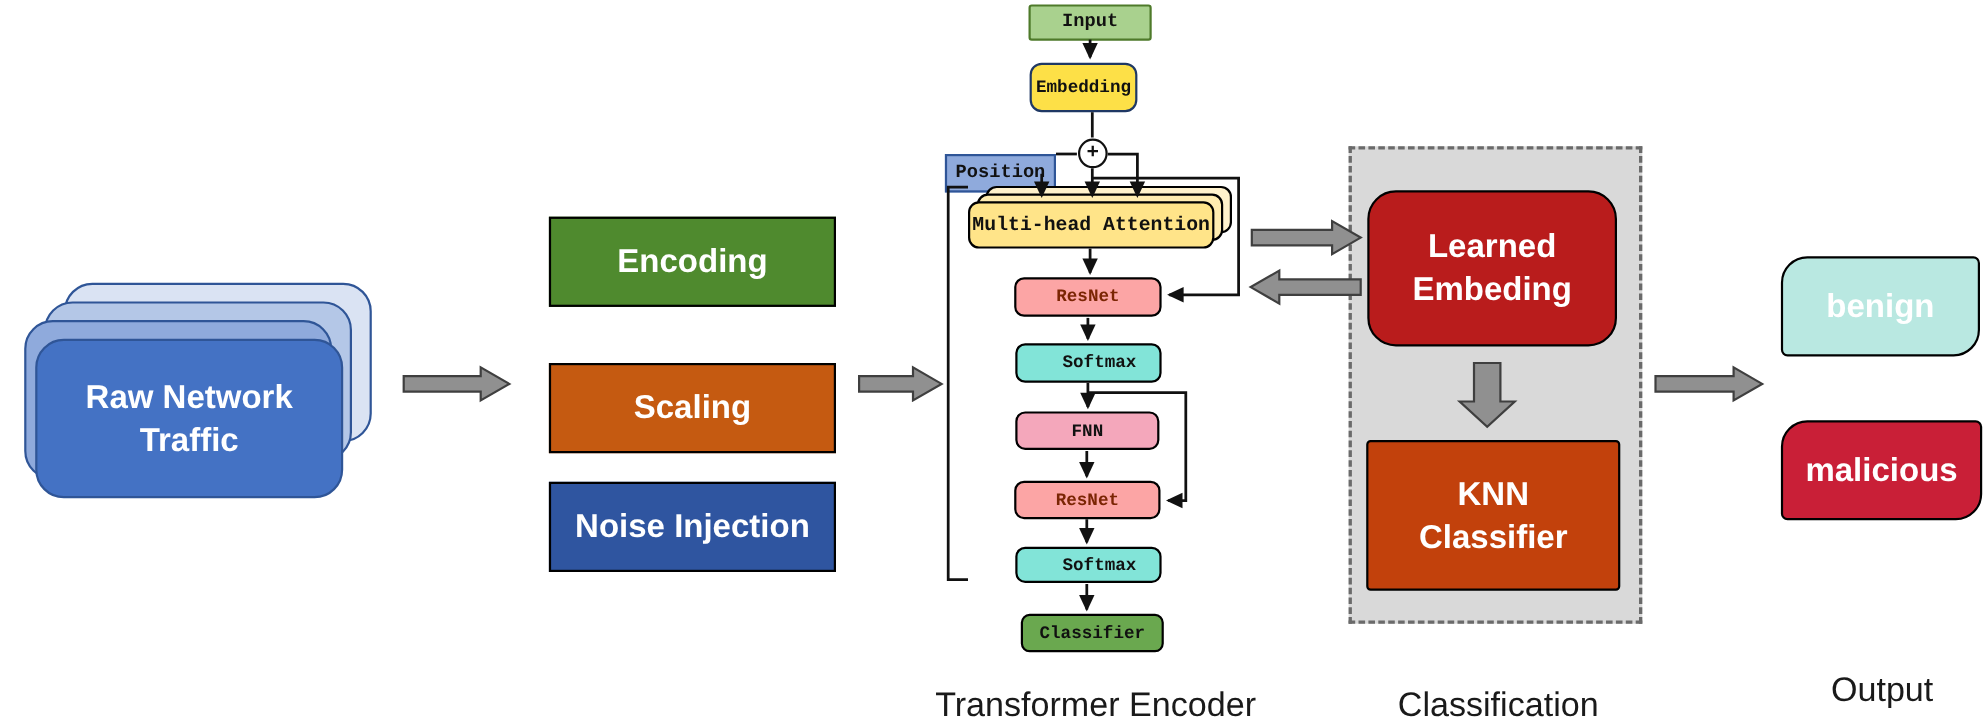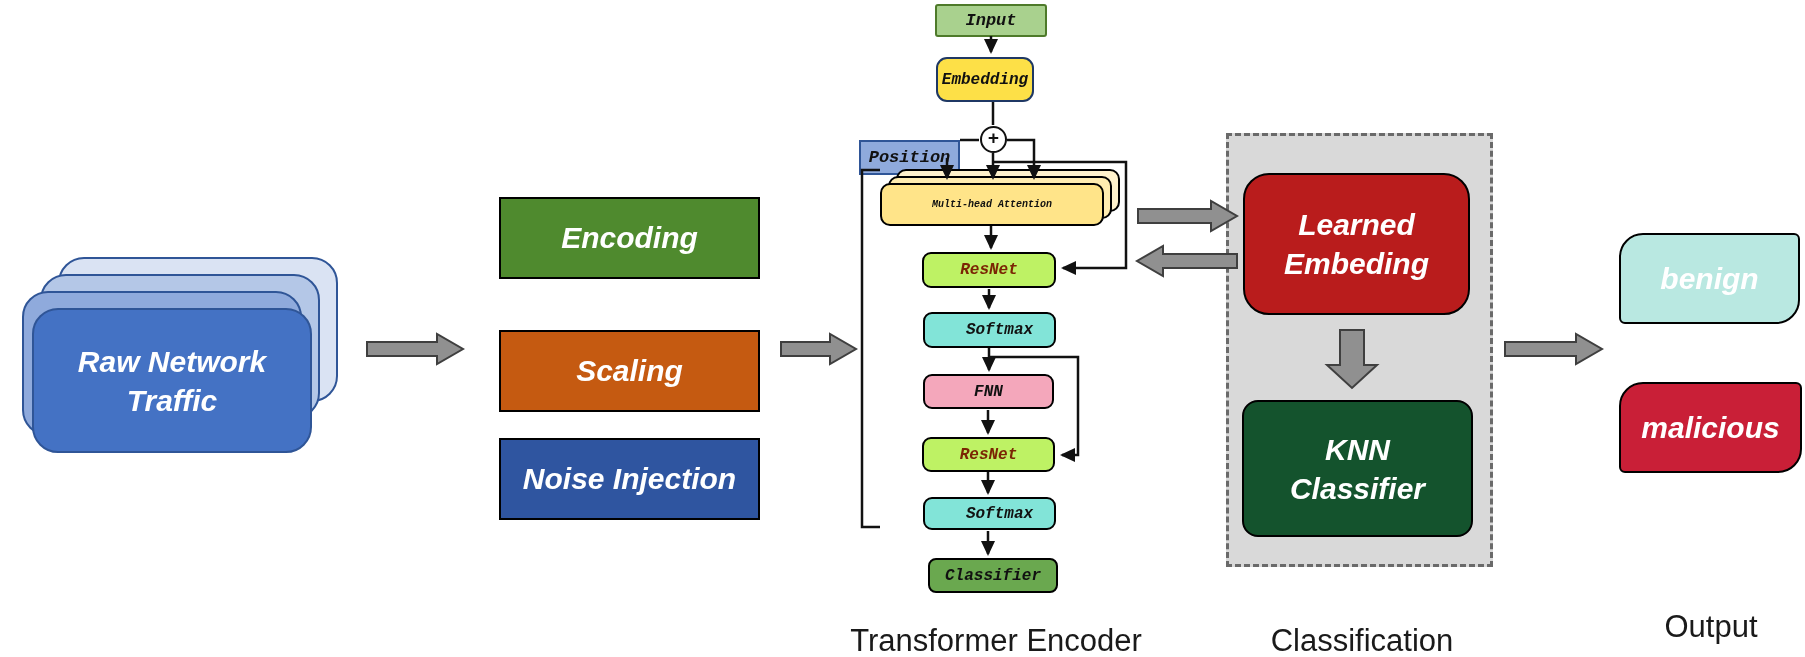--- a/index.html
+++ b/index.html
@@ -1,21 +1,21 @@
 <!DOCTYPE html>
 <html><head>
 <meta charset="utf-8">
 <style>
   html,body{margin:0;padding:0;background:#fff;}
   .canvas{
     position:relative;width:1805px;height:657px;background:#ffffff;
     font-family:"Liberation Sans", sans-serif;overflow:hidden;
   }
   .abs{position:absolute;box-sizing:border-box;}
-  .box{display:flex;align-items:center;justify-content:center;text-align:center;font-style:italic;}
+  .box{display:flex;align-items:center;justify-content:center;text-align:center;}
   .multiline{white-space:pre-line;}
 
   
   .stack-layer{width:280px;height:145px;border:2.5px solid #2f5597;border-radius:26px;}
   .stack-l4{left:58px;top:257px;background:#dae3f3;}
   .stack-l3{left:40px;top:274px;background:#b4c7e7;}
   .stack-l2{left:22px;top:291px;background:#8faadc;}
   .stack-front{left:4px;top:308px;background:#4472c4;color:#fff;font-size:30px;font-weight:600;line-height:39px;margin-left:28px;}
 
   
@@ -26,34 +26,34 @@
 
   
   .mono{font-family:"Liberation Mono", monospace;font-weight:700;color:#111;}
   .enc-input{left:935px;top:4px;width:112px;height:33px;background:#a9d18e;border:2px solid #4e7a2a;border-radius:3px;font-size:17px;}
   .enc-embedding{left:936px;top:57px;width:98px;height:45px;background:#fde047;border:2px solid #1f3864;border-radius:11px;font-size:16px;}
   .enc-position{left:859px;top:140px;width:101px;height:35px;background:#8faadc;border:2.5px solid #2f5597;font-size:17px;}
   .plus-circle{left:980px;top:126px;width:27px;height:27px;background:#fff;border:2px solid #111;border-radius:50%;font-size:19px;line-height:23px;}
   .mha{width:224px;height:43px;border:2px solid #000;border-radius:10px;}
   .mha-b2{left:896px;top:169px;background:#fff2cc;}
   .mha-b1{left:888px;top:176px;background:#ffecb0;}
-  .mha-front{left:880px;top:183px;background:#ffe489;font-size:10px;}
-  .n-resnet{background:#bef264;color:#7b2504;border:2px solid #000;border-radius:9px;font-size:16px;}
+  .mha-front{left:880px;top:183px;background:#ffe489;font-size:18px;}
+  .n-resnet{background:#fca5a5;color:#7b2504;border:2px solid #000;border-radius:9px;font-size:16px;}
   .n-resnet1{left:922px;top:252px;width:134px;height:36px;}
   .n-resnet2{left:922px;top:437px;width:133px;height:35px;}
   .n-softmax{background:#82e4d8;border:2px solid #000;border-radius:9px;font-size:16px;padding-left:20px;}
   .n-softmax1{left:923px;top:312px;width:133px;height:36px;}
   .n-softmax2{left:923px;top:497px;width:133px;height:33px;}
   .n-fnn{left:923px;top:374px;width:131px;height:35px;background:#f4a7bb;border:2px solid #000;border-radius:9px;font-size:16px;}
   .n-classifier{left:928px;top:558px;width:130px;height:35px;background:#6aa84f;border:2px solid #000;border-radius:8px;font-size:16px;}
 
   
   .class-panel{left:1226px;top:133px;width:267px;height:434px;background:#d9d9d9;border:3.5px dashed #6a6a6a;}
   .learned-embedding{left:1243px;top:173px;width:227px;height:142px;background:#b91c1c;border:2.5px solid #000;border-radius:26px;color:#fff;font-size:30px;font-weight:600;line-height:39px;}
-  .knn{left:1242px;top:400px;width:231px;height:137px;background:#14532d;border:2.5px solid #000;border-radius:16px;color:#fff;font-size:30px;font-weight:600;line-height:39px;}
+  .knn{left:1242px;top:400px;width:231px;height:137px;background:#c2410c;border:2.5px solid #000;border-radius:4px;color:#fff;font-size:30px;font-weight:600;line-height:39px;}
 
   
   .out-box{width:181px;height:91px;border:2.5px solid #000;border-radius:24px 6px 24px 6px;color:#fff;font-size:30px;font-weight:600;}
   .out-benign{left:1619px;top:233px;background:#b9e8e1;}
   .out-malicious{left:1619px;top:382px;width:183px;background:#c91f37;}
 
   
   .section-label{color:#1a1a1a;transform:translateX(-50%);white-space:nowrap;}
   .lbl-preprocessing{left:616px;top:588px;font-size:36px;}
   .lbl-encoder{left:996px;top:623px;font-size:31px;}

